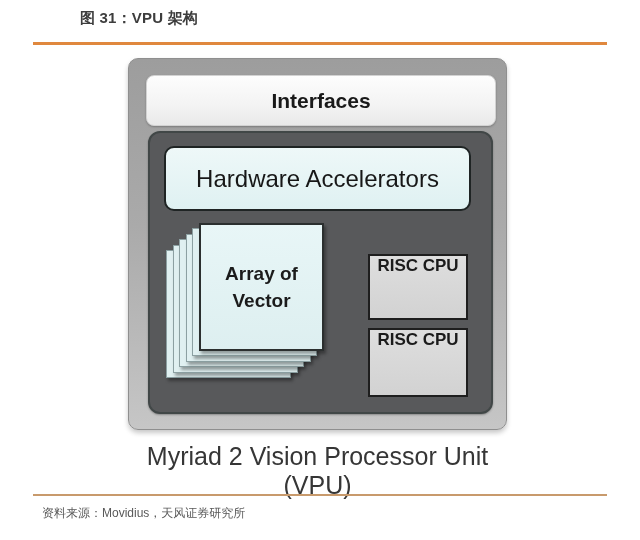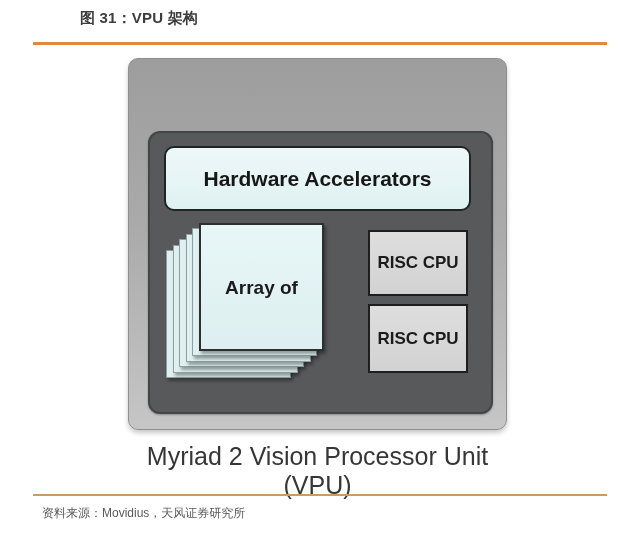--- a/index.html
+++ b/index.html
@@ -35,21 +35,21 @@
     position:absolute;left:19px;top:72px;width:345px;height:283px;
     background:#58595b;border:2px solid #414747;border-radius:12px;
     box-sizing:border-box;box-shadow:0 1px 2px rgba(0,0,0,0.3);
   }
   .hw-acc{
     position:absolute;left:14px;top:13px;width:307px;height:65px;
     background:linear-gradient(180deg,#eef8f8 0%,#dff1f2 100%);
     border:2px solid #1f2424;border-radius:10px;box-sizing:border-box;
     display:flex;align-items:center;justify-content:center;
   }
-  .hw-acc .lbl{font-size:21px;font-weight:bold;color:#171717;}
+  .hw-acc .lbl{font-size:24px;font-weight:normal;color:#171717;}
 
   .stack-layer{
     position:absolute;width:125px;height:128px;background:#e0f0f1;
     border:1px solid #8ca0a2;box-sizing:border-box;
     box-shadow:2px 3px 3px rgba(0,0,0,0.35);
     text-align:right;
   }
   .sl0{left:16px;top:117px;}
   .sl1{left:23px;top:112px;}
   .sl2{left:29px;top:106px;}
@@ -59,21 +59,21 @@
     left:49px;top:90px;border:2px solid #2b2f2f;
     background:linear-gradient(180deg,#e8f6f7 0%,#ddeff0 100%);
     display:flex;flex-direction:column;align-items:center;justify-content:center;
   }
   .sl-front .line{font-size:19px;line-height:27px;font-weight:bold;color:#1b1b1b;}
 
   .risc{
     position:absolute;left:218px;width:100px;
     background:linear-gradient(180deg,#dedede 0%,#d2d2d2 100%);
     border:2px solid #1e1e1e;box-sizing:border-box;
-    display:flex;align-items:center;justify-content:center;
+    display:flex;justify-content:center;margin-top:24px;
   }
   .risc1{top:97px;height:66px;}
   .risc2{top:171px;height:69px;}
   .risc .lbl{font-size:17px;font-weight:bold;color:#1b1b1b;}
 
   .mem-fabric{
     position:absolute;left:0;right:0;top:249px;text-align:center;
     font-size:21px;color:#eaeaea;font-weight:normal;letter-spacing:0.3px;
   }
 
@@ -86,34 +86,38 @@
   }
 </style>
 </head>
 <body>
 
 <div class="page-title">图 31：VPU 架构</div>
 <div class="rule rule-top"></div>
 
 <div class="chip">
 
+  <div class="interfaces">
+    <span class="lbl">Interfaces</span>
+  </div>
 
   <div class="core">
 
     <div class="hw-acc">
       <span class="lbl">Hardware Accelerators</span>
     </div>
 
     <div class="stack-layer sl0"></div>
     <div class="stack-layer sl1"></div>
     <div class="stack-layer sl2"></div>
     <div class="stack-layer sl3"></div>
     <div class="stack-layer sl4"></div>
     <div class="stack-layer sl-front">
       <span class="line">Array of</span>
+      <span class="line">Vector</span>
     </div>
 
     <div class="risc risc1">
       <span class="lbl">RISC CPU</span>
     </div>
     <div class="risc risc2">
       <span class="lbl">RISC CPU</span>
     </div>
 
   </div>

